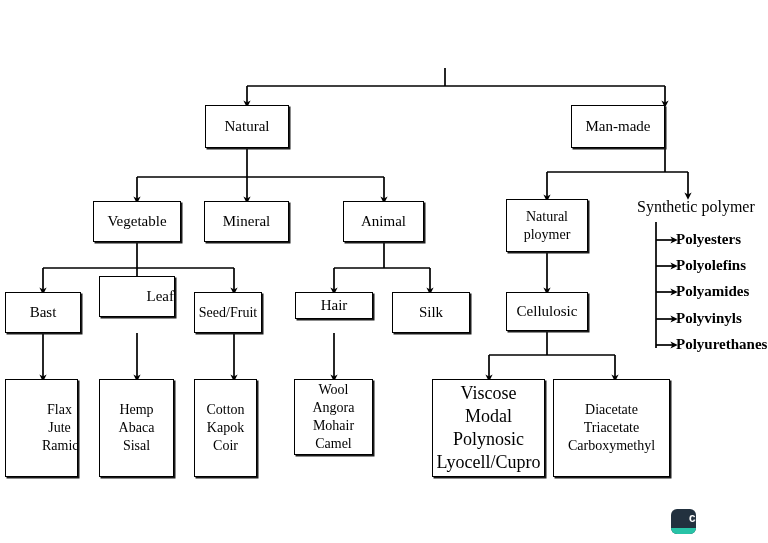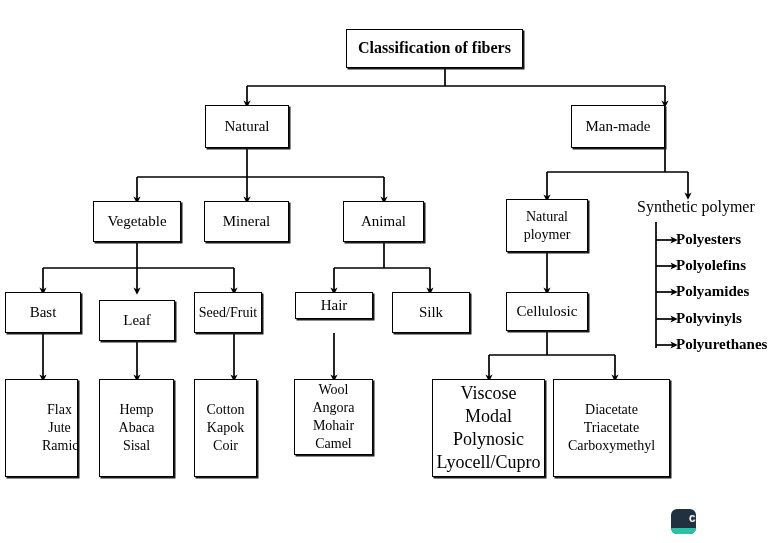--- a/index.html
+++ b/index.html
@@ -145,23 +145,20 @@
 
       <path d="M656,222 L656,348"></path>
       <path d="M656,240 L674,240" marker-end="url(#arw)"></path>
       <path d="M656,266 L674,266" marker-end="url(#arw)"></path>
       <path d="M656,292 L674,292" marker-end="url(#arw)"></path>
       <path d="M656,319 L674,319" marker-end="url(#arw)"></path>
       <path d="M656,345 L674,345" marker-end="url(#arw)"></path>
     </g>
   </svg>
 
-  <div class="node" style="left:346px; top:29px; width:177px; height:39px; font-size:16px; font-weight:bold;">
-    <span class="lines">Classification of fibers</span>
-  </div>
 
   <div class="node" style="left:205px; top:105px; width:84px; height:43px; font-size:15px;">
     <span class="lines">Natural</span>
   </div>
 
   <div class="node" style="left:571px; top:105px; width:94px; height:43px; font-size:15px;">
     <span class="lines">Man-made</span>
   </div>
 
   <div class="node" style="left:93px; top:201px; width:88px; height:41px; font-size:15px;">
@@ -182,21 +179,21 @@
   </div>
 
   <div class="plain" style="left:637px; top:198px; font-size:16px;">
     <span>Synthetic polymer</span>
   </div>
 
   <div class="node" style="left:5px; top:292px; width:76px; height:41px; font-size:15px;">
     <span class="lines">Bast</span>
   </div>
 
-  <div class="node" style="left:99px; top:300px; width:76px; height:41px; font-size:15px;">
+  <div class="node" style="left:99px; top:276px; width:76px; height:41px; font-size:15px;text-align:right;">
     <span class="lines">Leaf</span>
   </div>
 
   <div class="node" style="left:194px; top:292px; width:68px; height:41px; font-size:14px;">
     <span class="lines">Seed/Fruit</span>
   </div>
 
   <div class="node" style="left:295px; top:292px; width:78px; height:27px; font-size:15px;">
     <span class="lines">Hair</span>
   </div>

